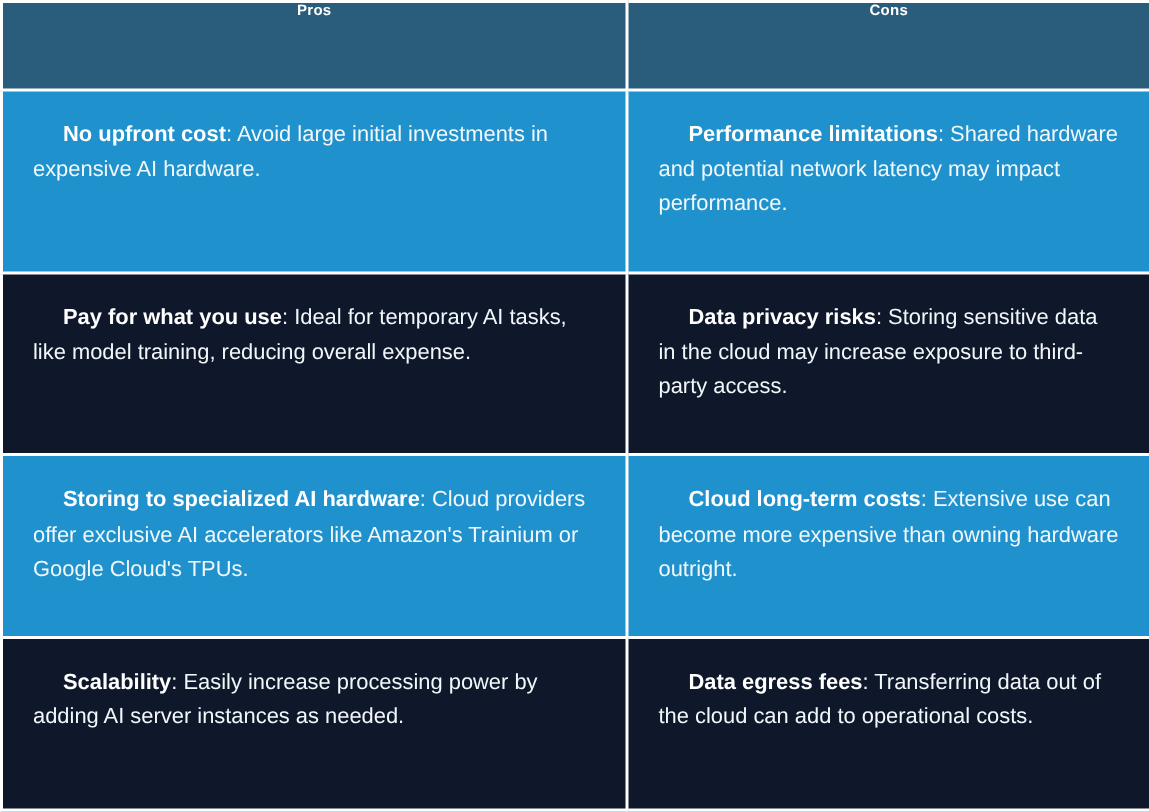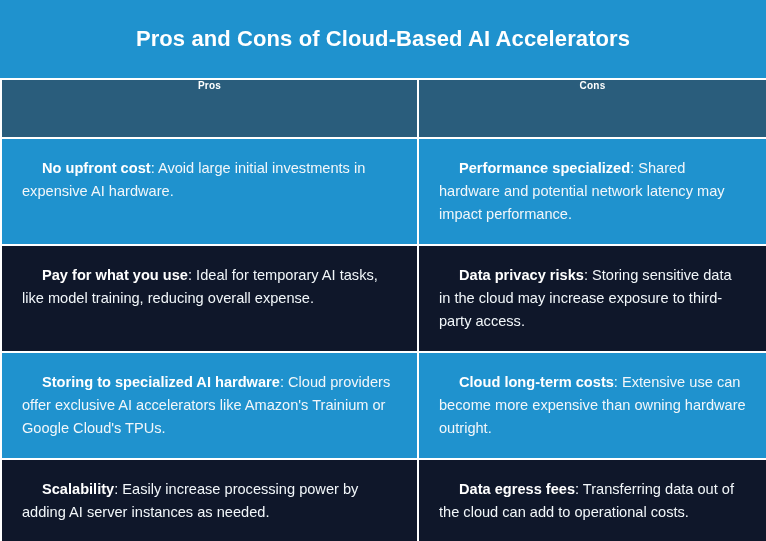--- a/index.html
+++ b/index.html
@@ -103,43 +103,40 @@
   .desc {
     font-weight: normal;
     color: #f2f7fa;
   }
 </style>
 </head>
 <body>
 
 <div class="infographic">
 
-  <div class="title-banner">
-    <div class="title-text">Pros and Cons of Cloud-Based AI Accelerators</div>
-  </div>
 
   <table class="pros-cons-table">
     <colgroup>
       <col class="col-left">
       <col class="col-right">
     </colgroup>
     <thead>
       <tr>
         <th>Pros</th>
         <th>Cons</th>
       </tr>
     </thead>
     <tbody>
 
       <tr class="row-light row-1">
         <td>
           <span class="lead">No upfront cost</span><span class="desc">: Avoid large initial investments in expensive AI hardware.</span>
         </td>
         <td>
-          <span class="lead">Performance specialized</span><span class="desc">: Shared hardware and potential network latency may impact performance.</span>
+          <span class="lead">Performance limitations</span><span class="desc">: Shared hardware and potential network latency may impact performance.</span>
         </td>
       </tr>
 
       <tr class="row-dark row-2">
         <td>
           <span class="lead">Pay for what you use</span><span class="desc">: Ideal for temporary AI tasks, like model training, reducing overall expense.</span>
         </td>
         <td>
           <span class="lead">Data privacy risks</span><span class="desc">: Storing sensitive data in the cloud may increase exposure to third-party access.</span>
         </td>

